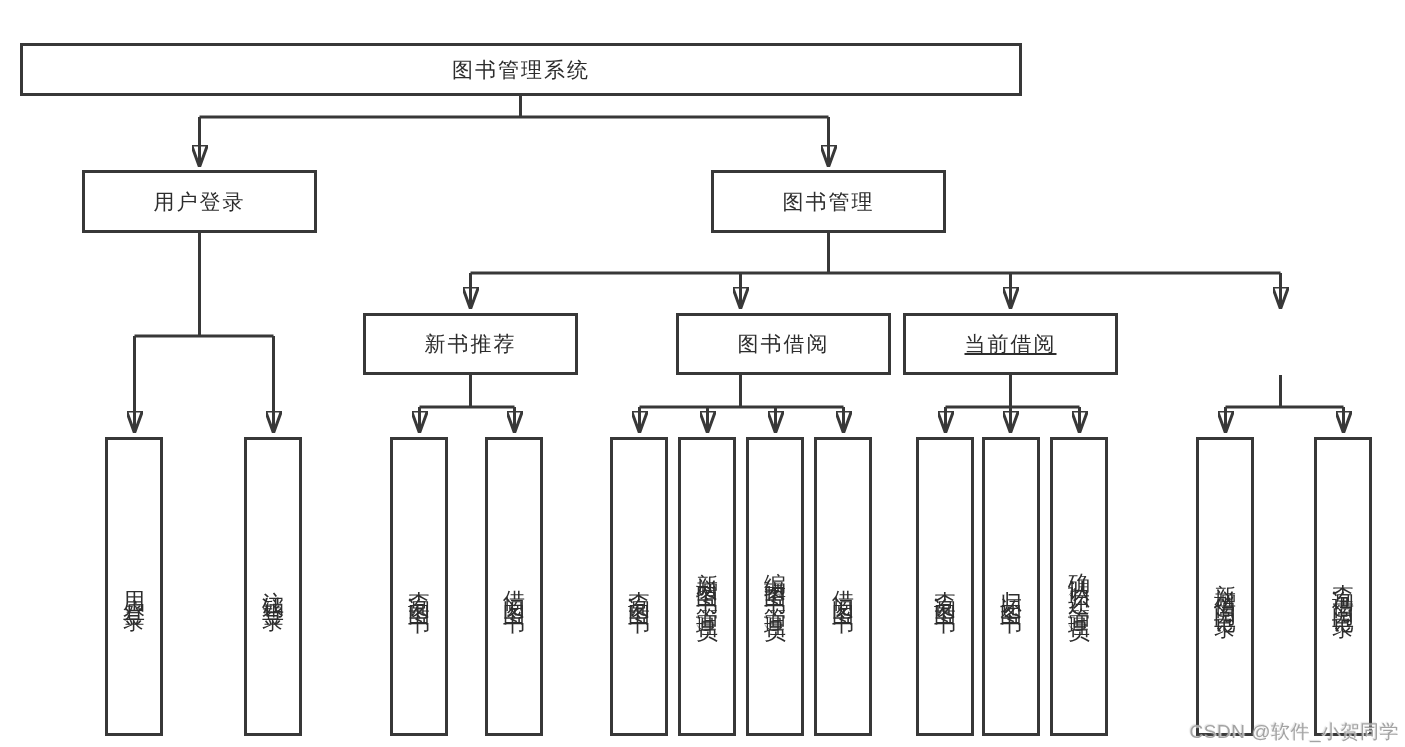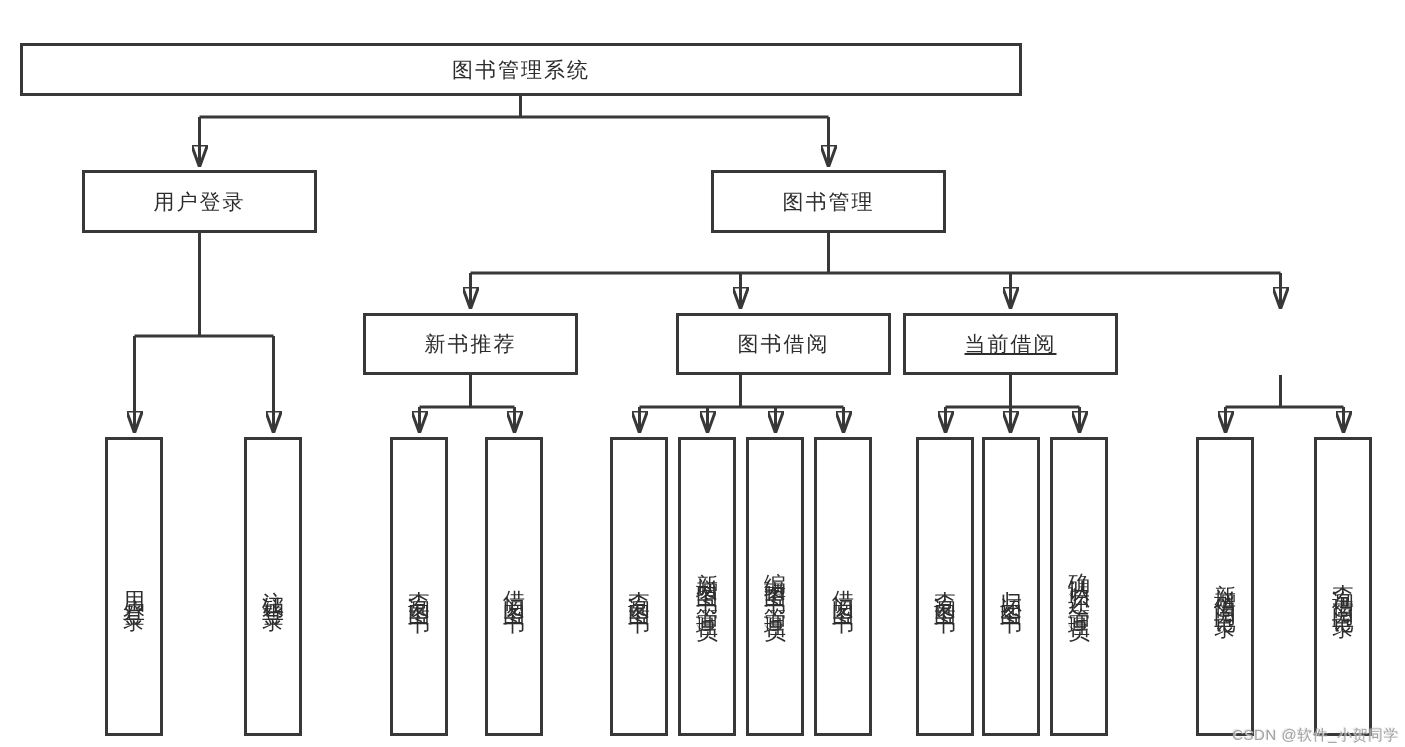--- a/index.html
+++ b/index.html
@@ -72,21 +72,21 @@
   .lf-7  { left: 814px; }
   .lf-8  { left: 916px; }
   .lf-9  { left: 982px; }
   .lf-10 { left: 1050px; }
   .lf-11 { left: 1196px; }
   .lf-12 { left: 1314px; }
   .watermark {
     position: absolute;
     right: 6px;
     bottom: 2px;
-    font-size: 15px;
+    font-size: 19px;
     letter-spacing: 0.5px;
     color: #a3a3a3;
     text-shadow: 1px 1px 1px rgba(255,255,255,0.85), -1px -1px 1px rgba(130,130,130,0.25);
     white-space: nowrap;
   }
 </style>
 </head>
 <body>
 
 <div class="canvas">

